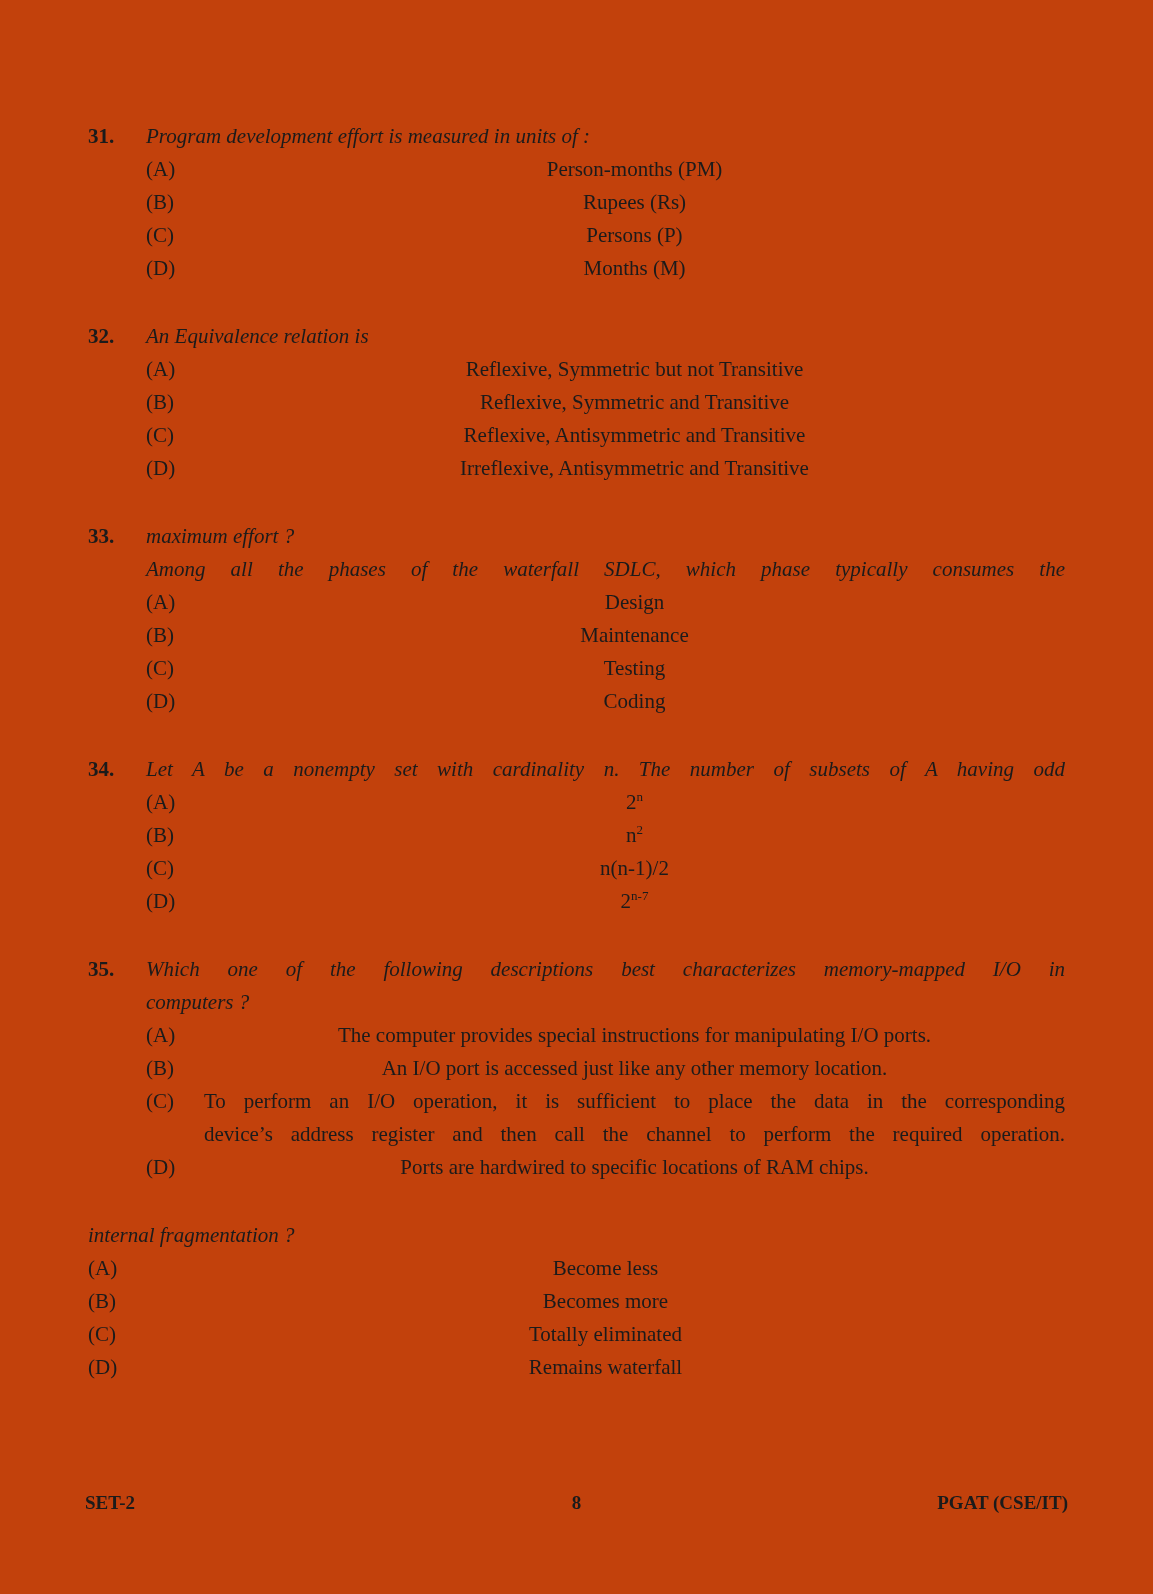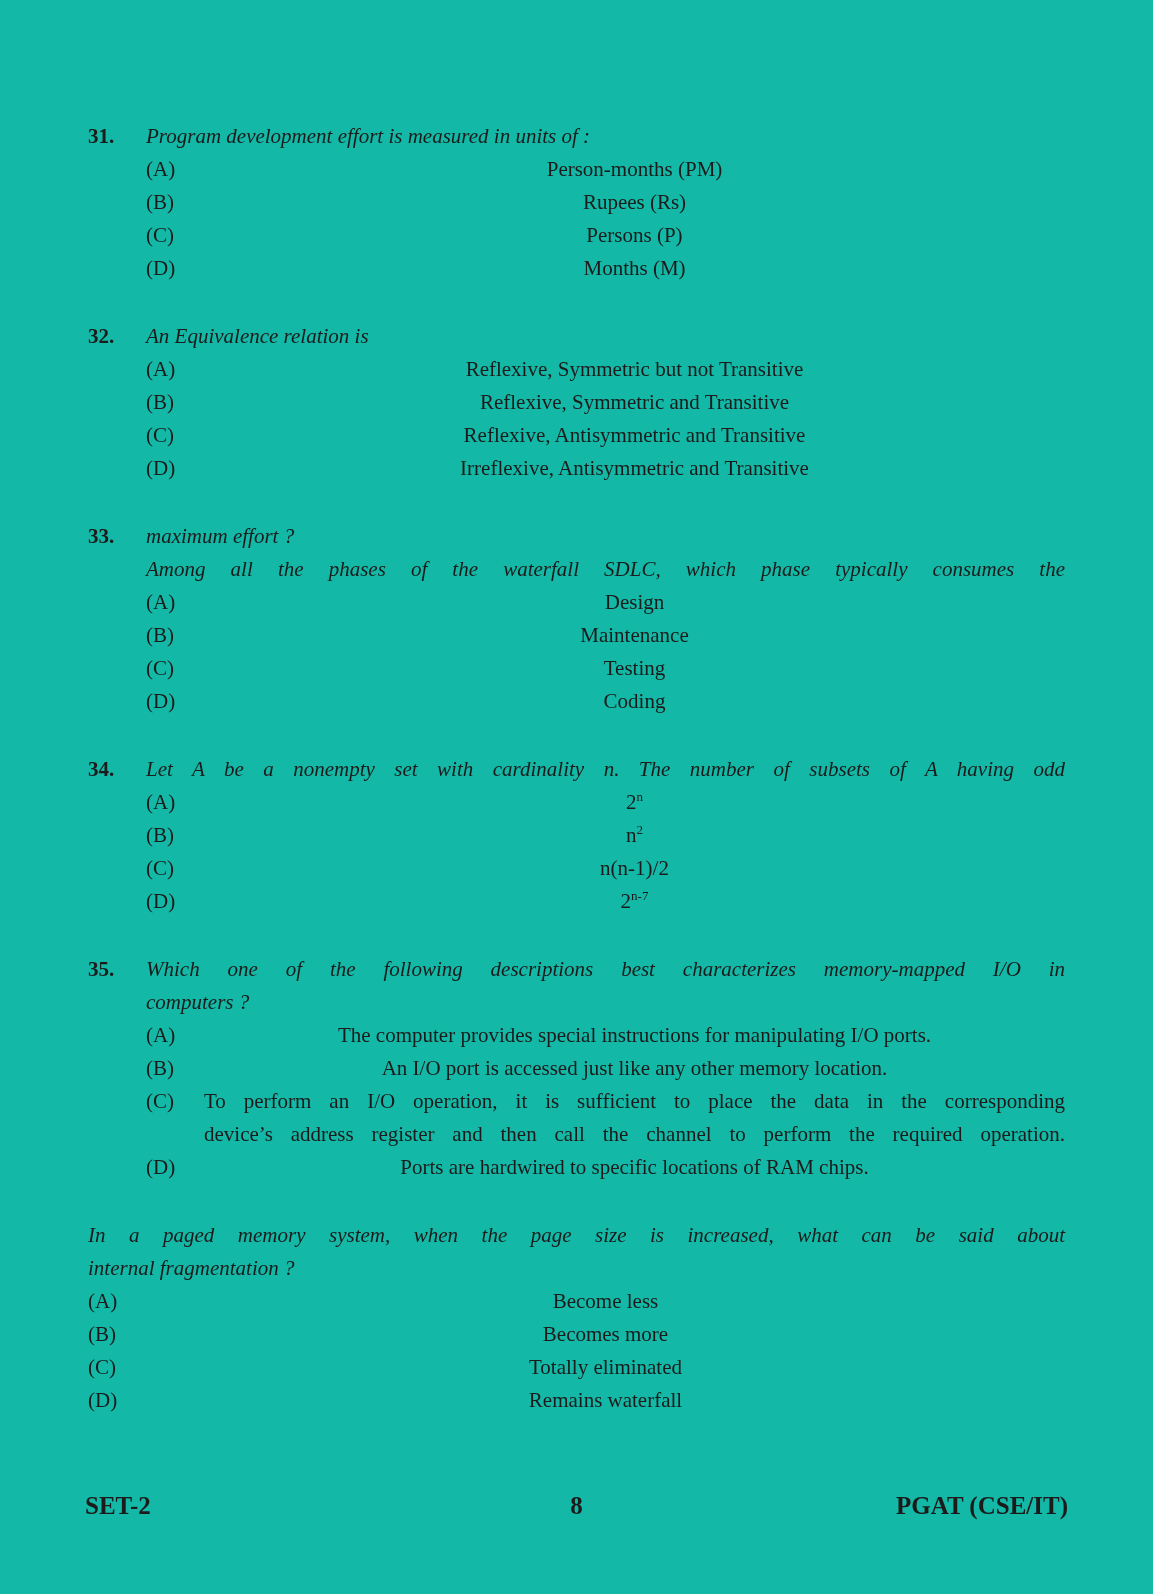--- a/index.html
+++ b/index.html
@@ -4,21 +4,21 @@
 <style>
   html, body {
     margin: 0;
     padding: 0;
     background: #ffffff;
   }
   .page {
     position: relative;
     width: 1153px;
     height: 1594px;
-    background: #14b8a6;
+    background: #c2410c;
     font-family: "Liberation Serif", "DejaVu Serif", serif;
     color: #1b1b1b;
     font-size: 21px;
     overflow: hidden;
   }
   .content {
     padding: 120px 88px 0 88px;
   }
   .question {
     display: flex;
@@ -67,21 +67,21 @@
   }
   .footer {
     position: absolute;
     left: 85px;
     right: 85px;
     top: 1492px;
     display: grid;
     grid-template-columns: 1fr auto 1fr;
     align-items: baseline;
     font-weight: bold;
-    font-size: 25px;
+    font-size: 19px;
   }
   .footer .f-left  { justify-self: start; }
   .footer .f-center{ justify-self: center; }
   .footer .f-right { justify-self: end; }
 </style>
 </head>
 <body>
 
 <div class="page">
   <div class="content">
@@ -239,21 +239,20 @@
           <div class="olabel">(D)</div>
           <div class="otext">
               <div class="oline"><span>Ports are hardwired to specific locations of RAM chips.</span><sup class="osup"></sup></div>
             </div>
         </div>
       </div>
     </div>
 
     <div class="question">
       <div class="qbody">
-        <div class="qline just">In a paged memory system, when the page size is increased, what can be said about</div>
         <div class="qline">internal fragmentation ?</div>
         <div class="option">
           <div class="olabel">(A)</div>
           <div class="otext">
               <div class="oline"><span>Become less</span><sup class="osup"></sup></div>
             </div>
         </div>
         <div class="option">
           <div class="olabel">(B)</div>
           <div class="otext">

